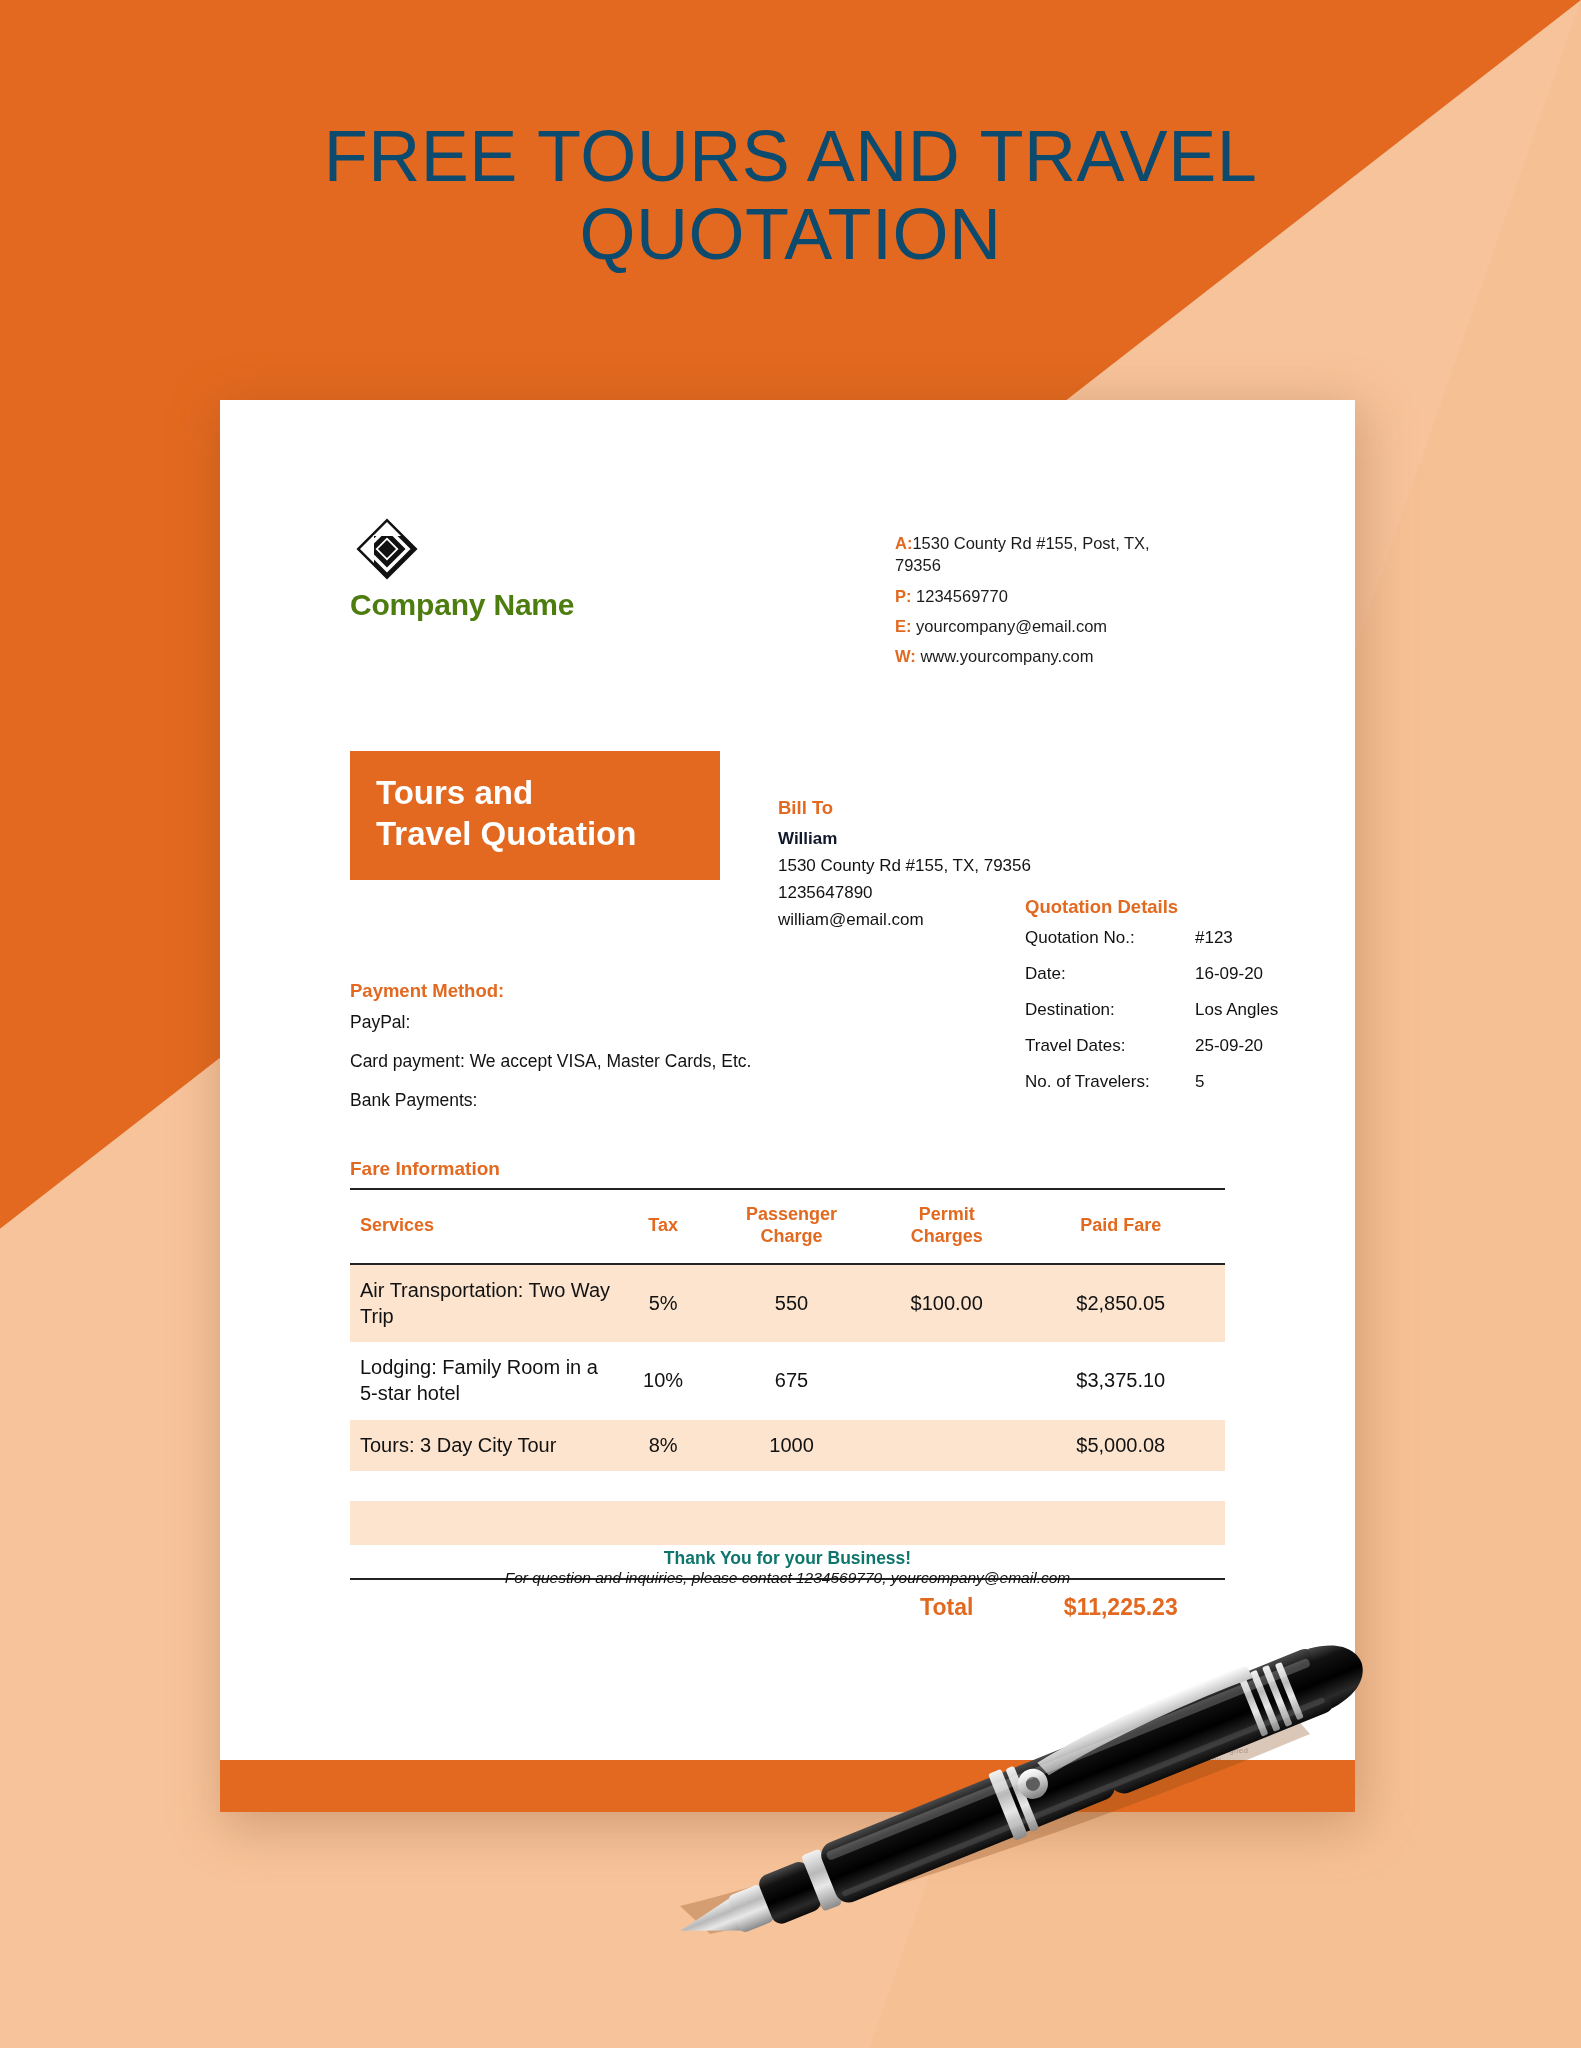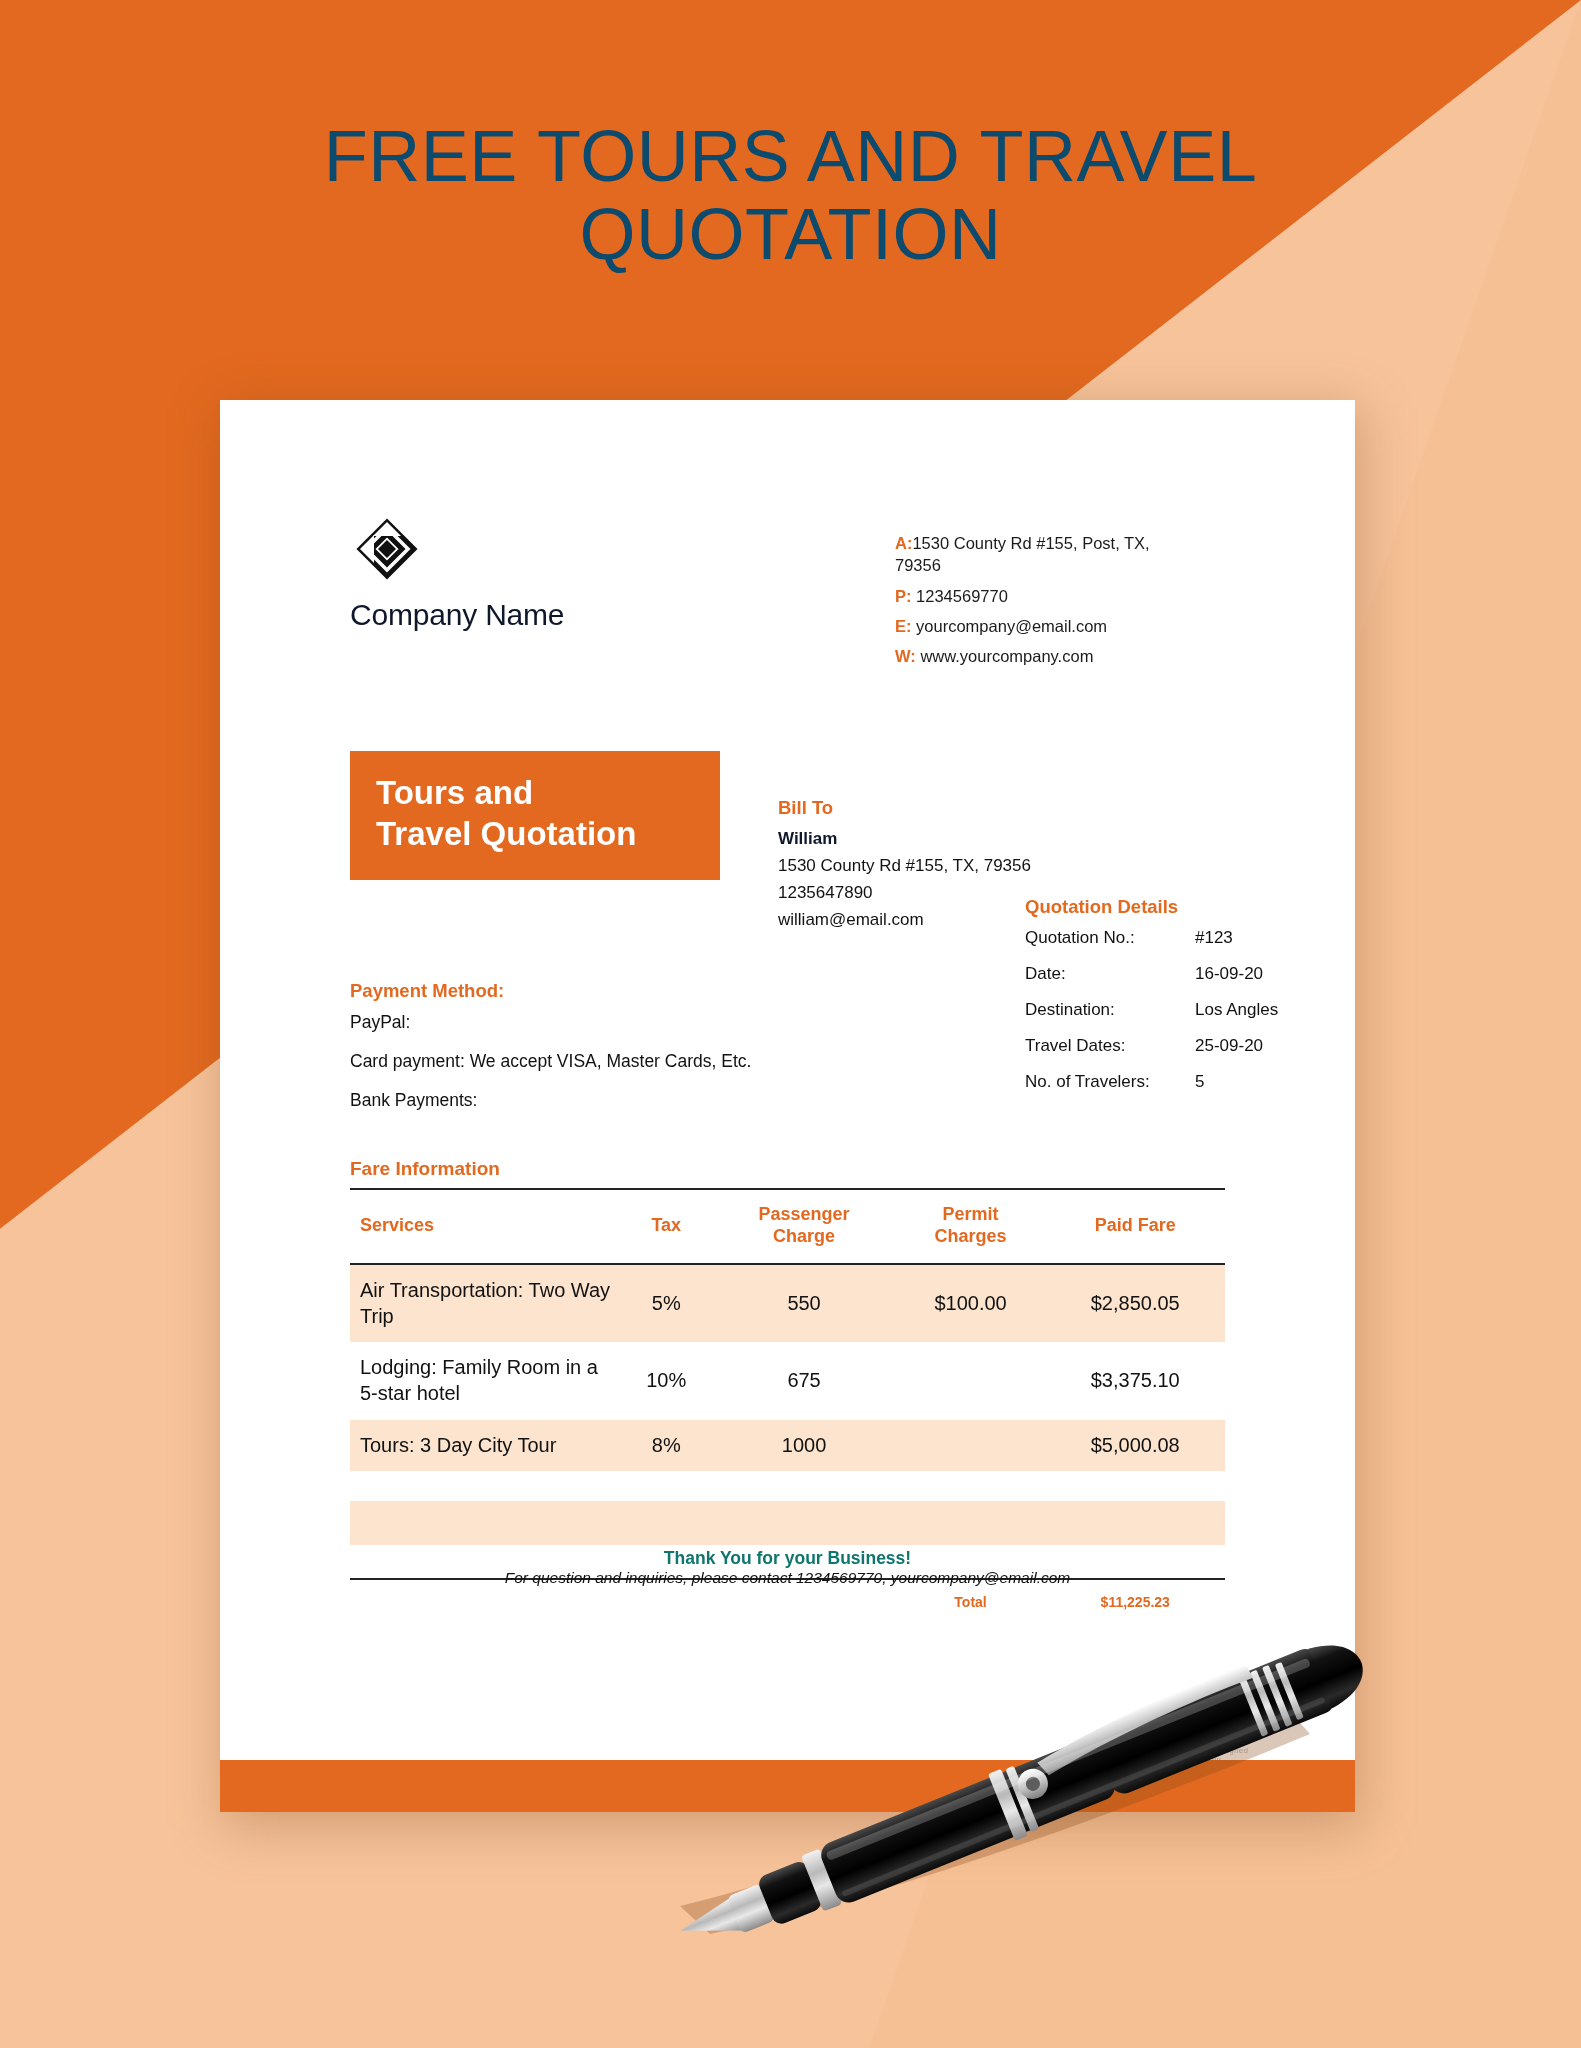--- a/index.html
+++ b/index.html
@@ -87,24 +87,24 @@
     align-items: flex-start;
   }
   .brand { width: 545px; }
   .logo-mark {
     width: 66px; height: 62px;
     position: relative;
     margin-left: 4px;
   }
   .logo-mark svg { display: block; }
   .company-name {
-    margin-top: 18px;
+    margin-top: 8px;
     font-size: 30px;
-    font-weight: normal;
-    color: #0f172a;
+    font-weight: bold;
+    color: #4d7c0f;
     letter-spacing: -.2px;
   }
 
   .contact-block {
     font-size: 16.5px;
     line-height: 1.35;
     color: #1b1b1b;
     padding-top: 14px;
   }
   .contact-block .ln { margin-bottom: 8px; }
@@ -188,21 +188,21 @@
     text-align: center;
     line-height: 1.28;
   }
   tbody td.svc { text-align: left; padding-left: 10px; }
   tbody tr.shade td { background: #fce4cf; }
   tbody tr.blank td { height: 44px; }
   tfoot td {
     border-top: 2px solid #222;
     padding: 14px 6px 0 6px;
     font-weight: bold;
-    font-size: 14px;
+    font-size: 23px;
     color: #e2691f;
     text-align: center;
   }
 
   
   #thanks {
     position: absolute;
     left: 0; right: 0;
     top: 1030px;
     text-align: center;

